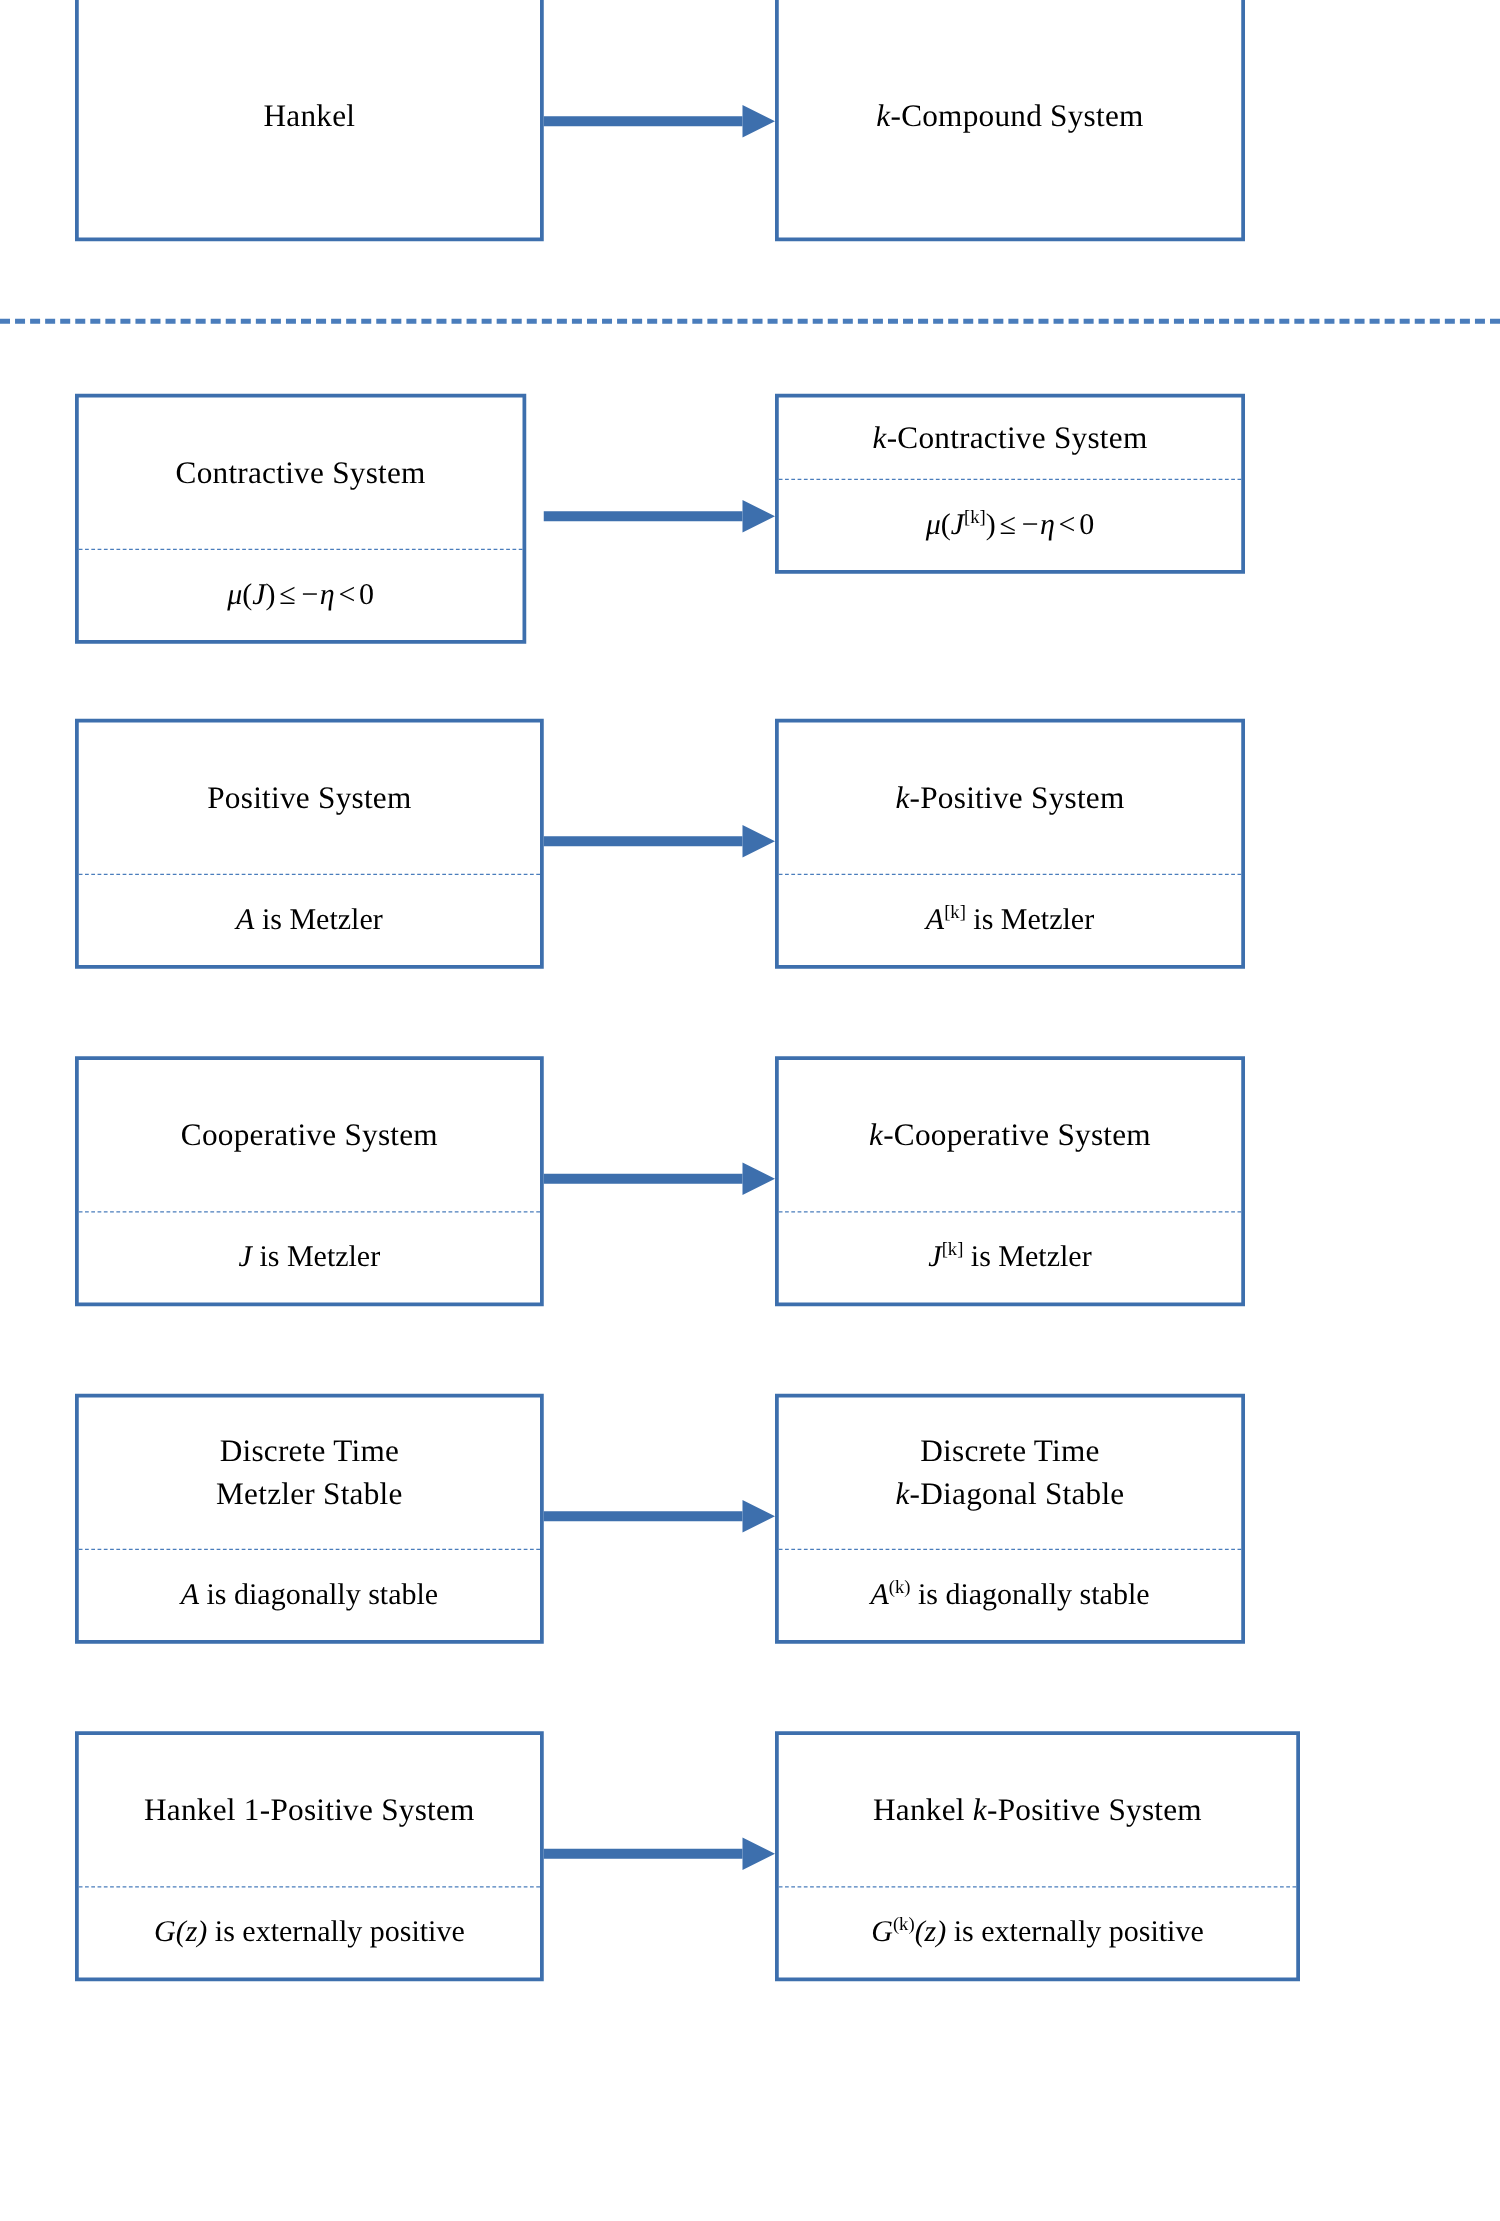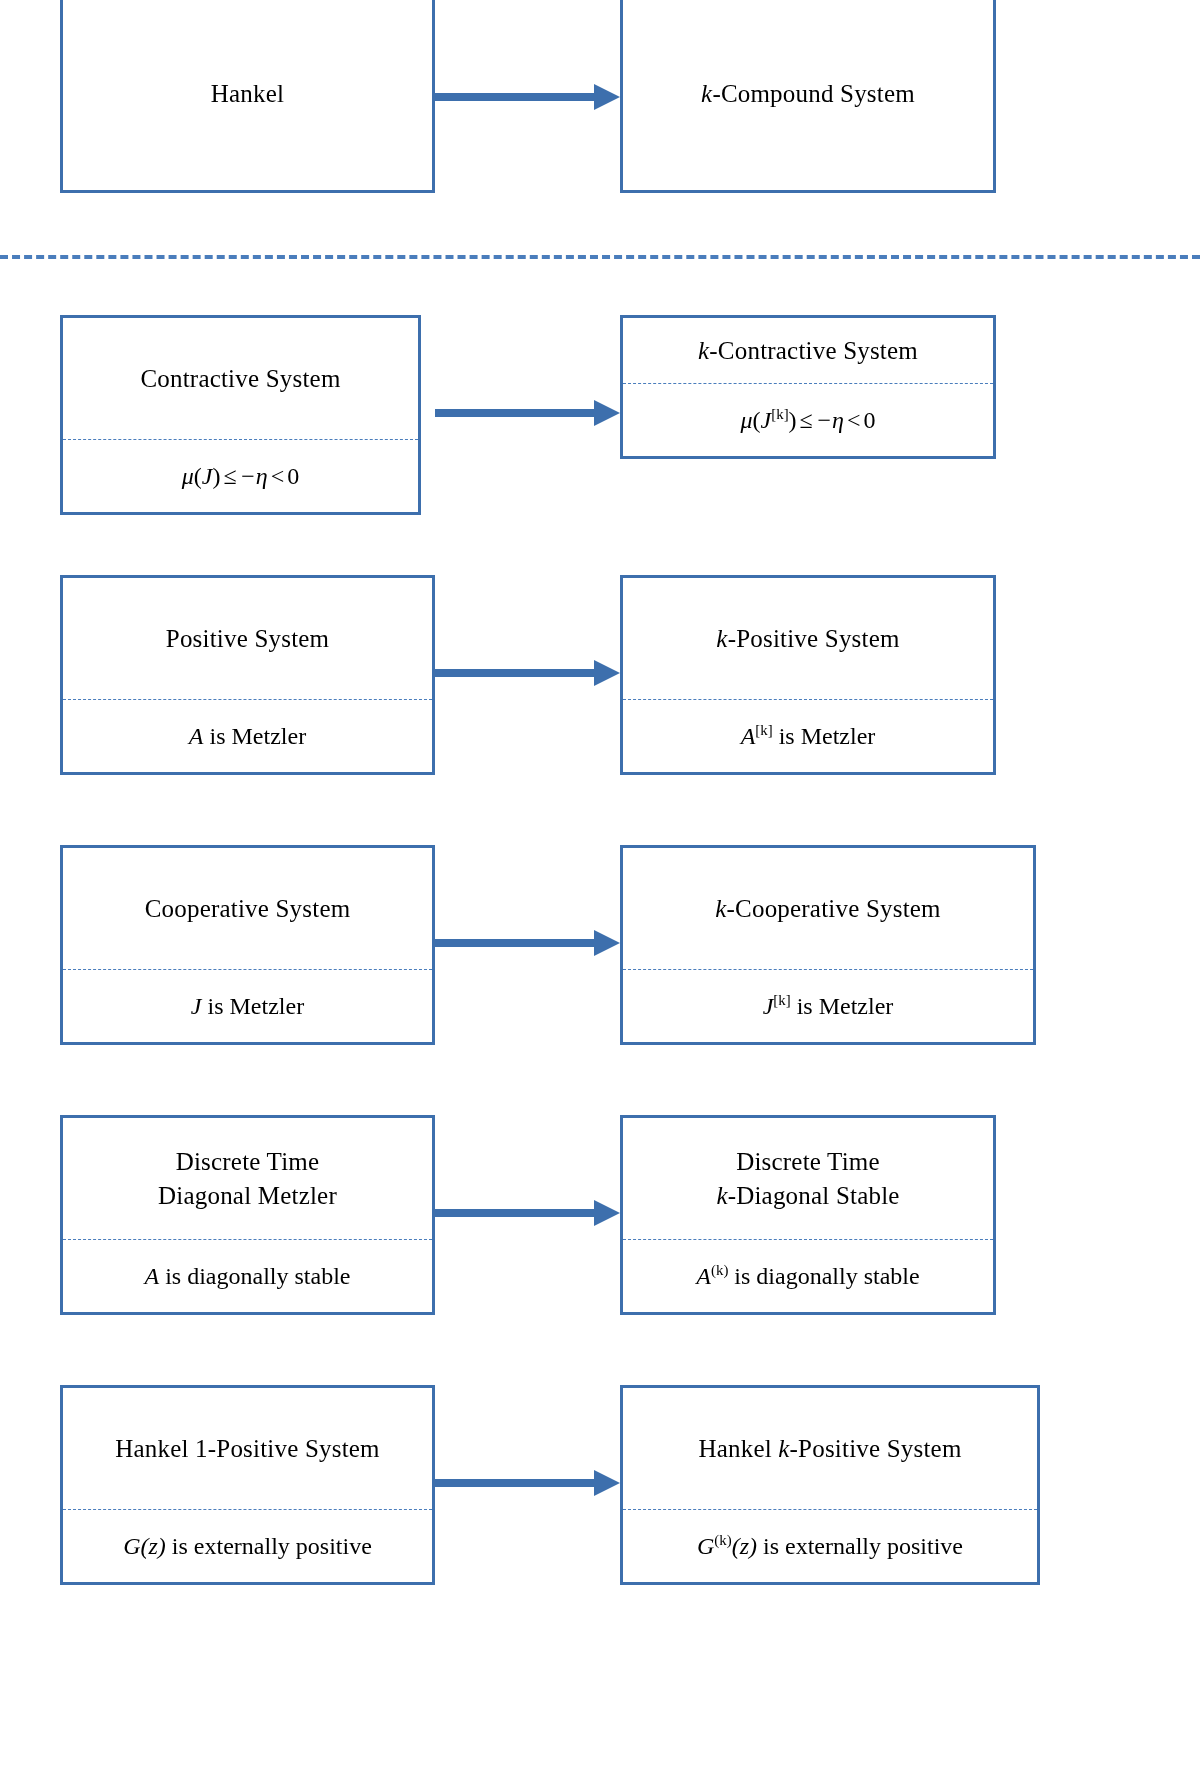--- a/index.html
+++ b/index.html
@@ -200,37 +200,37 @@
         <span class="ital">J</span><span> is Metzler</span>
       </div>
     </div>
   </div>
 
   <div class="arrow" style="left:435px; top:930px; width:185px;">
     <div class="shaft" style="width:159px;"></div>
     <div class="head" style="left:159px;"></div>
   </div>
 
-  <div class="node" style="left:620px; top:845px; width:416px; height:200px;">
+  <div class="node" style="left:620px; top:845px; width:376px; height:200px;">
     <div class="node-top" style="height:128px;">
       <div class="title">
         <span class="ital">k</span><span>-Cooperative System</span>
       </div>
     </div>
     <div class="node-bottom" style="height:72px;">
       <div class="formula">
         <span class="ital">J</span><sup>[k]</sup><span> is Metzler</span>
       </div>
     </div>
   </div>
 
   <div class="node" style="left:60px; top:1115px; width:375px; height:200px;">
     <div class="node-top" style="height:128px;">
       <div class="title">Discrete Time</div>
-      <div class="title">Diagonal Metzler</div>
+      <div class="title">Metzler Stable</div>
     </div>
     <div class="node-bottom" style="height:72px;">
       <div class="formula">
         <span class="ital">A</span><span> is diagonally stable</span>
       </div>
     </div>
   </div>
 
   <div class="arrow" style="left:435px; top:1200px; width:185px;">
     <div class="shaft" style="width:159px;"></div>

